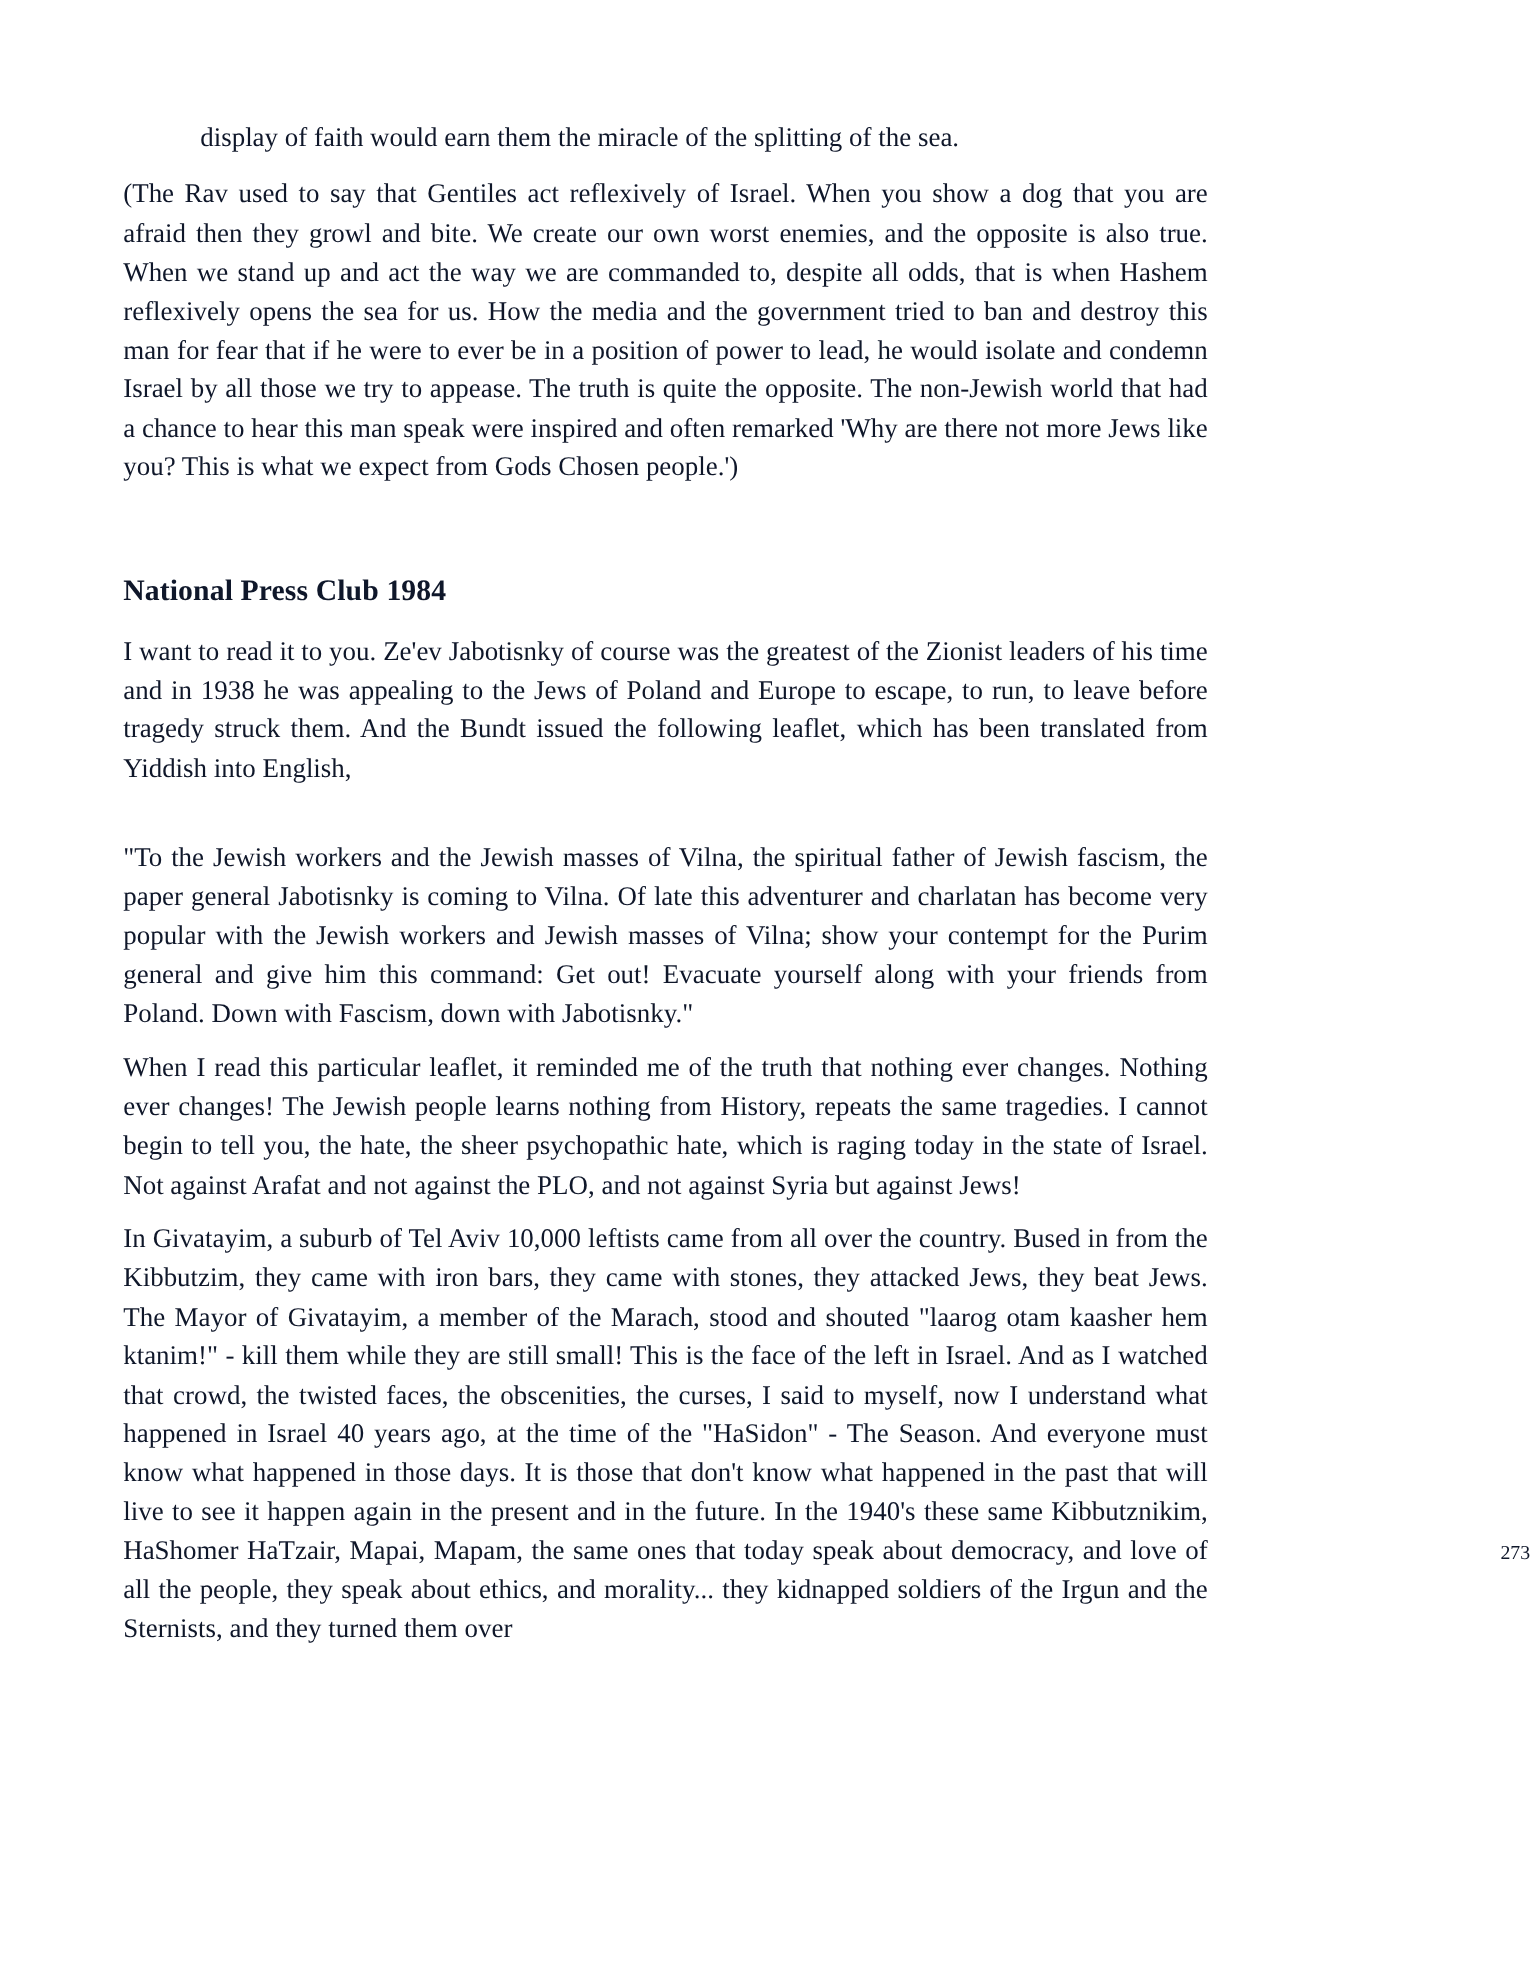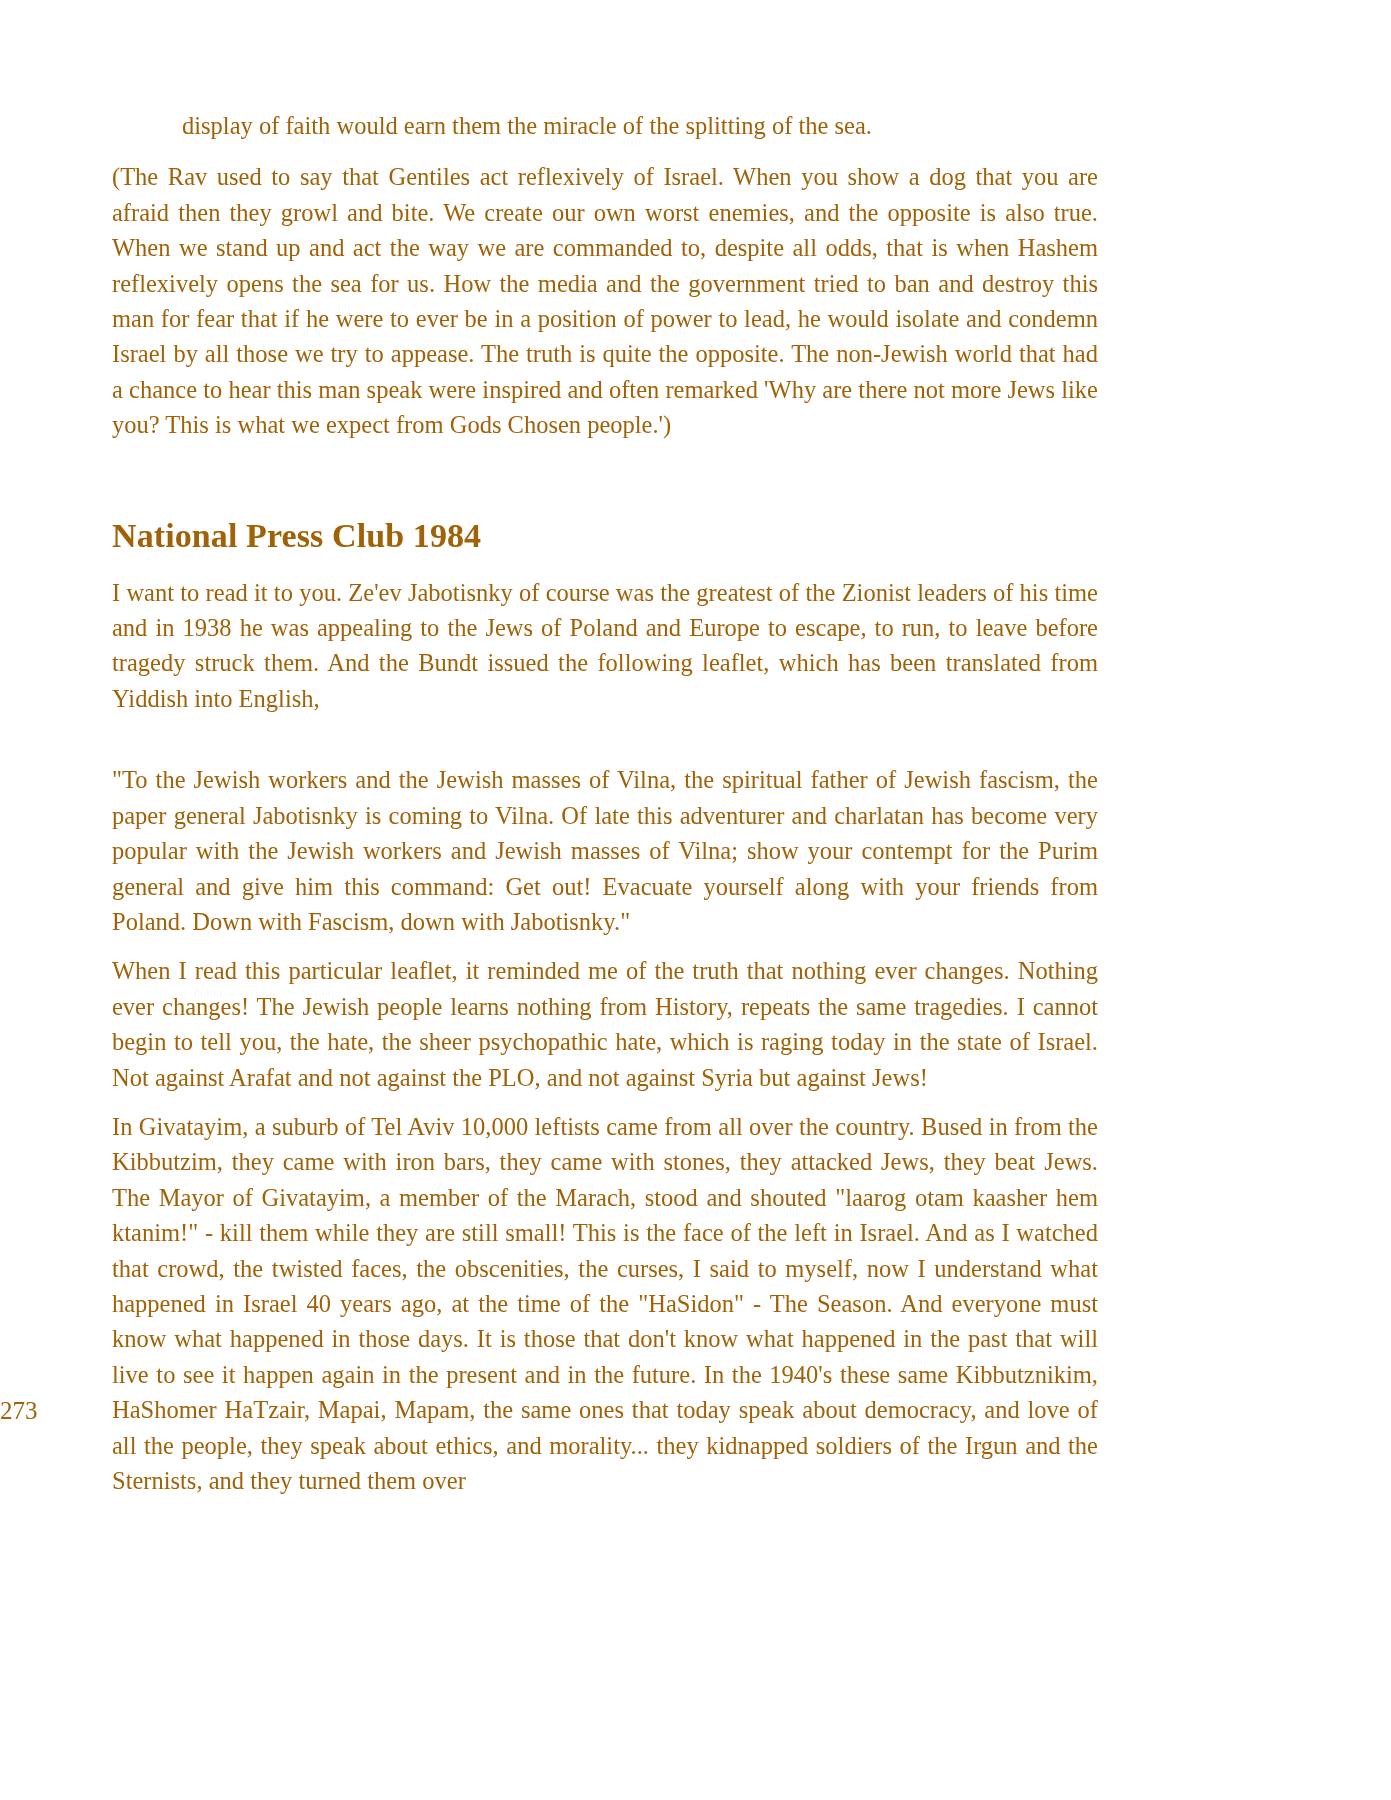--- a/index.html
+++ b/index.html
@@ -8,21 +8,21 @@
     background: #ffffff;
   }
   .page {
     position: relative;
     width: 1391px;
     height: 1800px;
     background: #ffffff;
     margin: 0 auto;
     box-sizing: border-box;
     font-family: "Liberation Serif", "DejaVu Serif", serif;
-    color: #a16207;
+    color: #0f172a;
   }
   .content {
     position: absolute;
     left: 112px;
     top: 108px;
     width: 986px;
   }
   p.body-par {
     margin: 0 0 14px 0;
     font-size: 24.5px;
@@ -33,36 +33,36 @@
     hyphens: none;
   }
   p.first-par {
     text-indent: 70px;
     text-align: left;
     margin-bottom: 16px;
   }
   h2.section-heading {
     margin: 0;
     padding: 0;
-    font-size: 34px;
+    font-size: 27px;
     font-weight: bold;
     line-height: 34px;
     text-align: left;
     letter-spacing: 0.1px;
   }
   .gap-before-heading { height: 62px; }
   .gap-after-heading  { height: 22px; }
   .gap-blankline      { height: 32px; }
   .page-number {
     position: absolute;
     left: 0;
     right: 0;
     top: 1396px;
-    text-align: left;
-    font-size: 25px;
+    text-align: right;
+    font-size: 18px;
     line-height: 30px;
   }
 </style>
 </head>
 <body>
 
 <div class="page">
 
   <div class="content">
 

